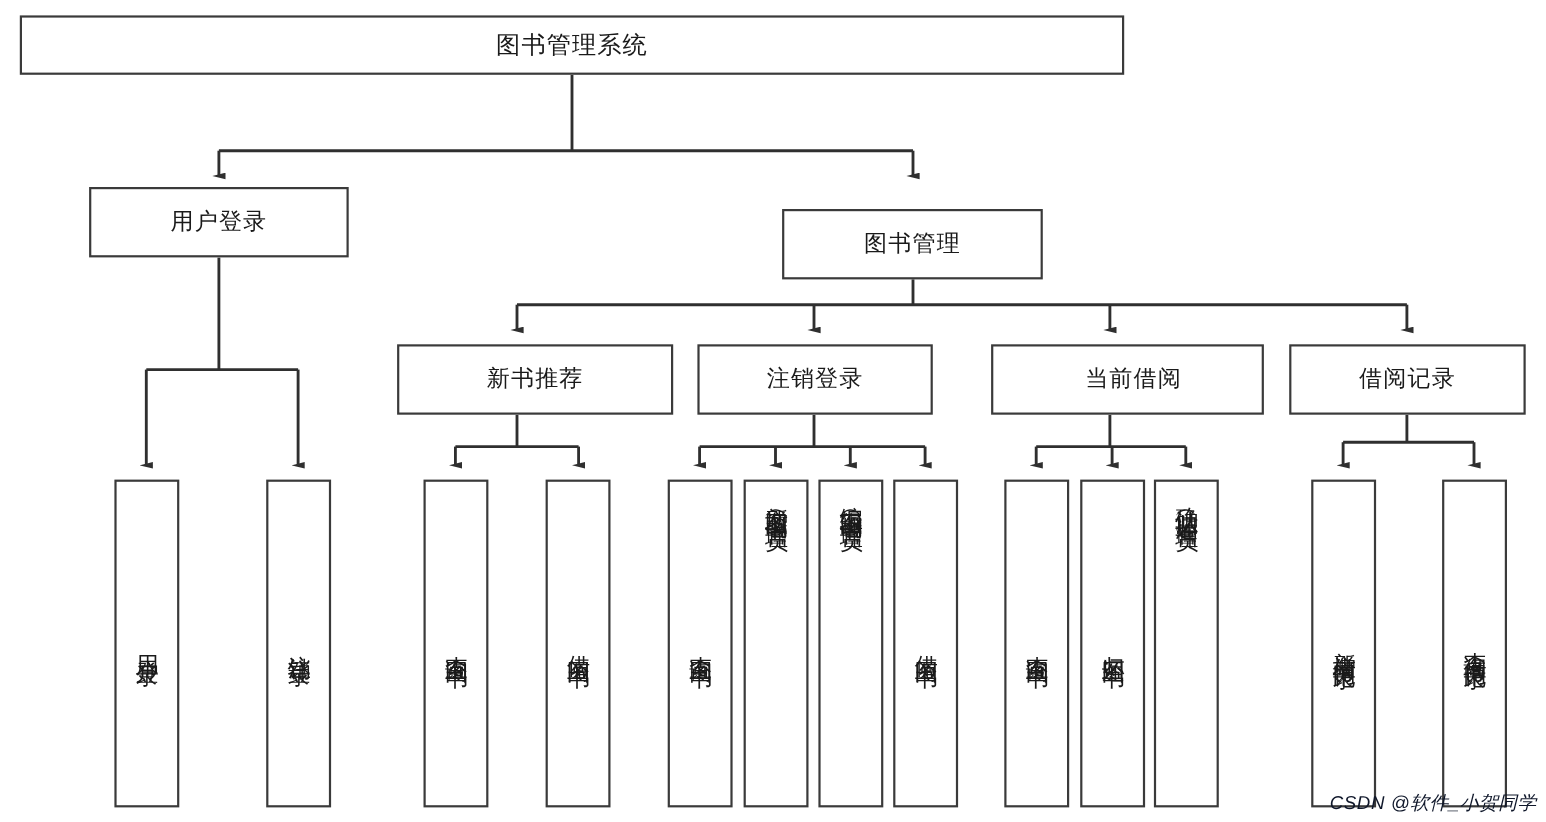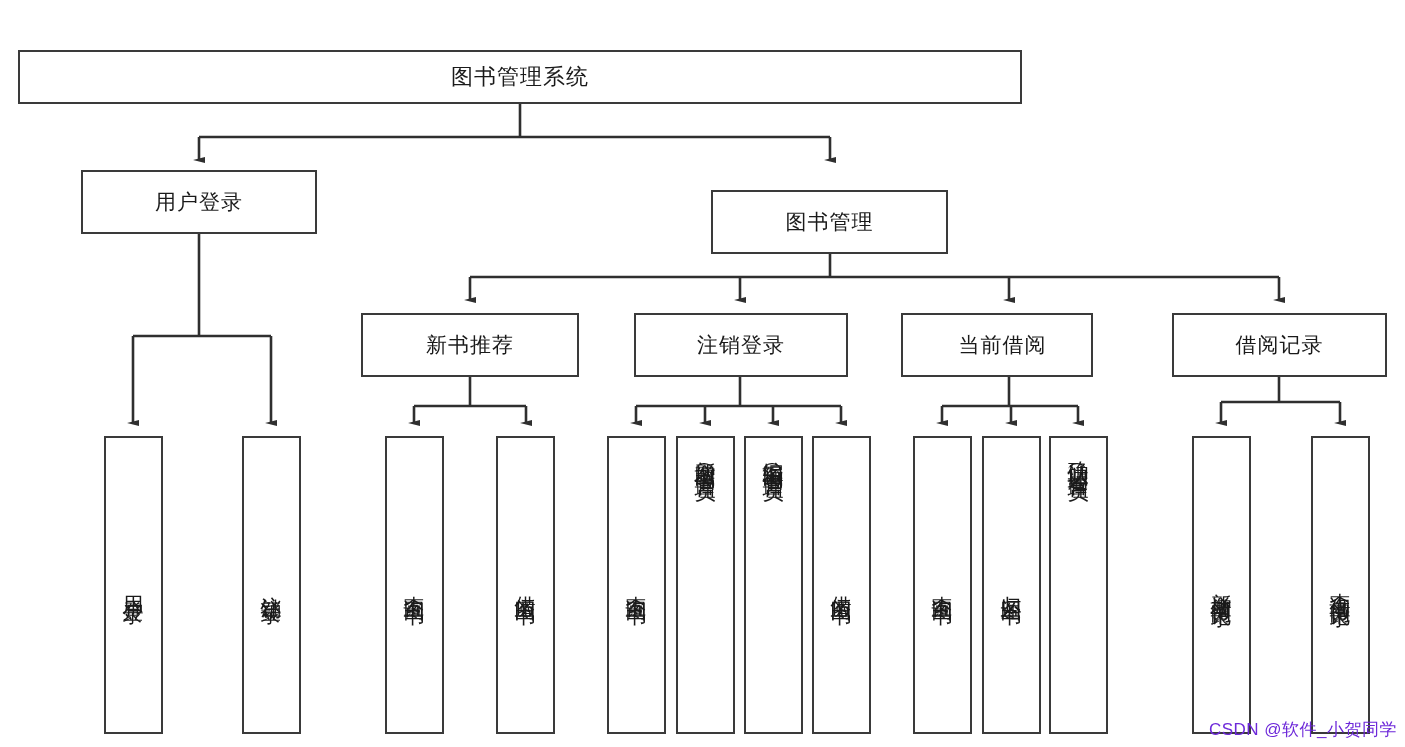--- a/index.html
+++ b/index.html
@@ -58,24 +58,25 @@
   }
   .node.leaf.center-text {
     align-items: center;
     padding-top: 0;
   }
   .watermark {
     position: absolute;
     right: 8px;
     bottom: 6px;
     font-size: 17px;
-    color: #6d28d9;
+    color: #0f172a;
     letter-spacing: 0.5px;
     white-space: nowrap;
     user-select: none;
+    font-style: italic;
   }
 </style>
 </head>
 <body>
 
 <div id="canvas">
 
   <svg class="wires" viewBox="0 0 1405 747">
     <defs>
       <marker id="arrow" markerWidth="10" markerHeight="12" refX="3" refY="6" orient="auto" markerUnits="userSpaceOnUse">
@@ -119,38 +120,38 @@
       <path d="M1011,406 L1011,423" marker-end="url(#arrow)"></path>
       <path d="M1078,406 L1078,423" marker-end="url(#arrow)"></path>
 
       <path d="M1279,377 L1279,402"></path>
       <path d="M1221,402 L1340,402"></path>
       <path d="M1221,402 L1221,423" marker-end="url(#arrow)"></path>
       <path d="M1340,402 L1340,423" marker-end="url(#arrow)"></path>
     </g>
   </svg>
 
-  <div class="node root" style="left:18px; top:14px; width:1004px; height:54px;margin-top:36px;">
+  <div class="node root" style="left:18px; top:14px; width:1004px; height:54px;">
     <span class="label">图书管理系统</span>
   </div>
 
   <div class="node" style="left:81px; top:170px; width:236px; height:64px;">
     <span class="label">用户登录</span>
   </div>
   <div class="node" style="left:711px; top:170px; width:237px; height:64px;margin-top:20px;">
     <span class="label">图书管理</span>
   </div>
 
-  <div class="node" style="left:361px; top:313px; width:218px; height:64px;">
+  <div class="node" style="left:361px; top:313px; width:251px; height:64px;">
     <span class="label">新书推荐</span>
   </div>
   <div class="node" style="left:634px; top:313px; width:214px; height:64px;">
     <span class="label">注销登录</span>
   </div>
-  <div class="node" style="left:901px; top:313px; width:192px; height:64px;padding-left:11px;">
+  <div class="node" style="left:901px; top:313px; width:248px; height:64px;padding-left:11px;">
     <span class="label">当前借阅</span>
   </div>
   <div class="node" style="left:1172px; top:313px; width:215px; height:64px;text-align:center;">
     <span class="label">借阅记录</span>
   </div>
 
   <div class="node leaf center-text" style="left:104px; top:436px; width:59px; height:298px;">
     <span class="label">用户登录</span>
   </div>
   <div class="node leaf center-text" style="left:242px; top:436px; width:59px; height:298px;">

